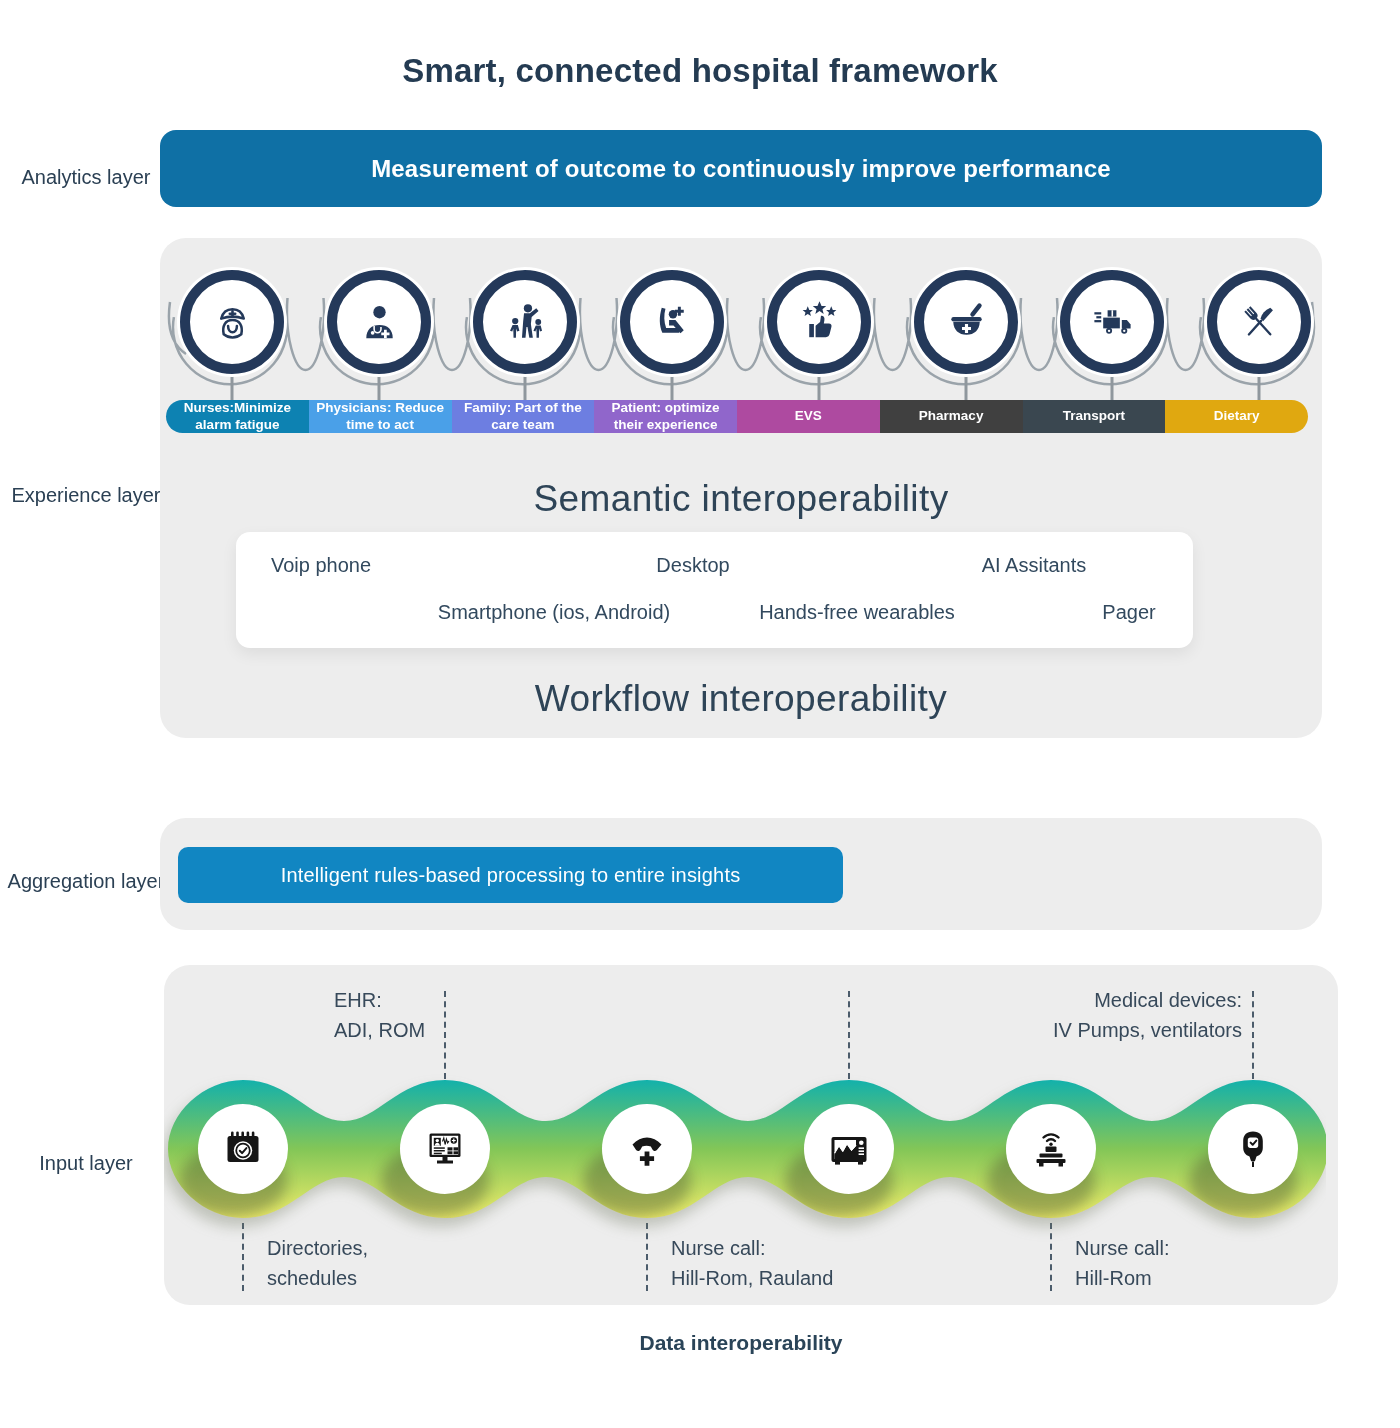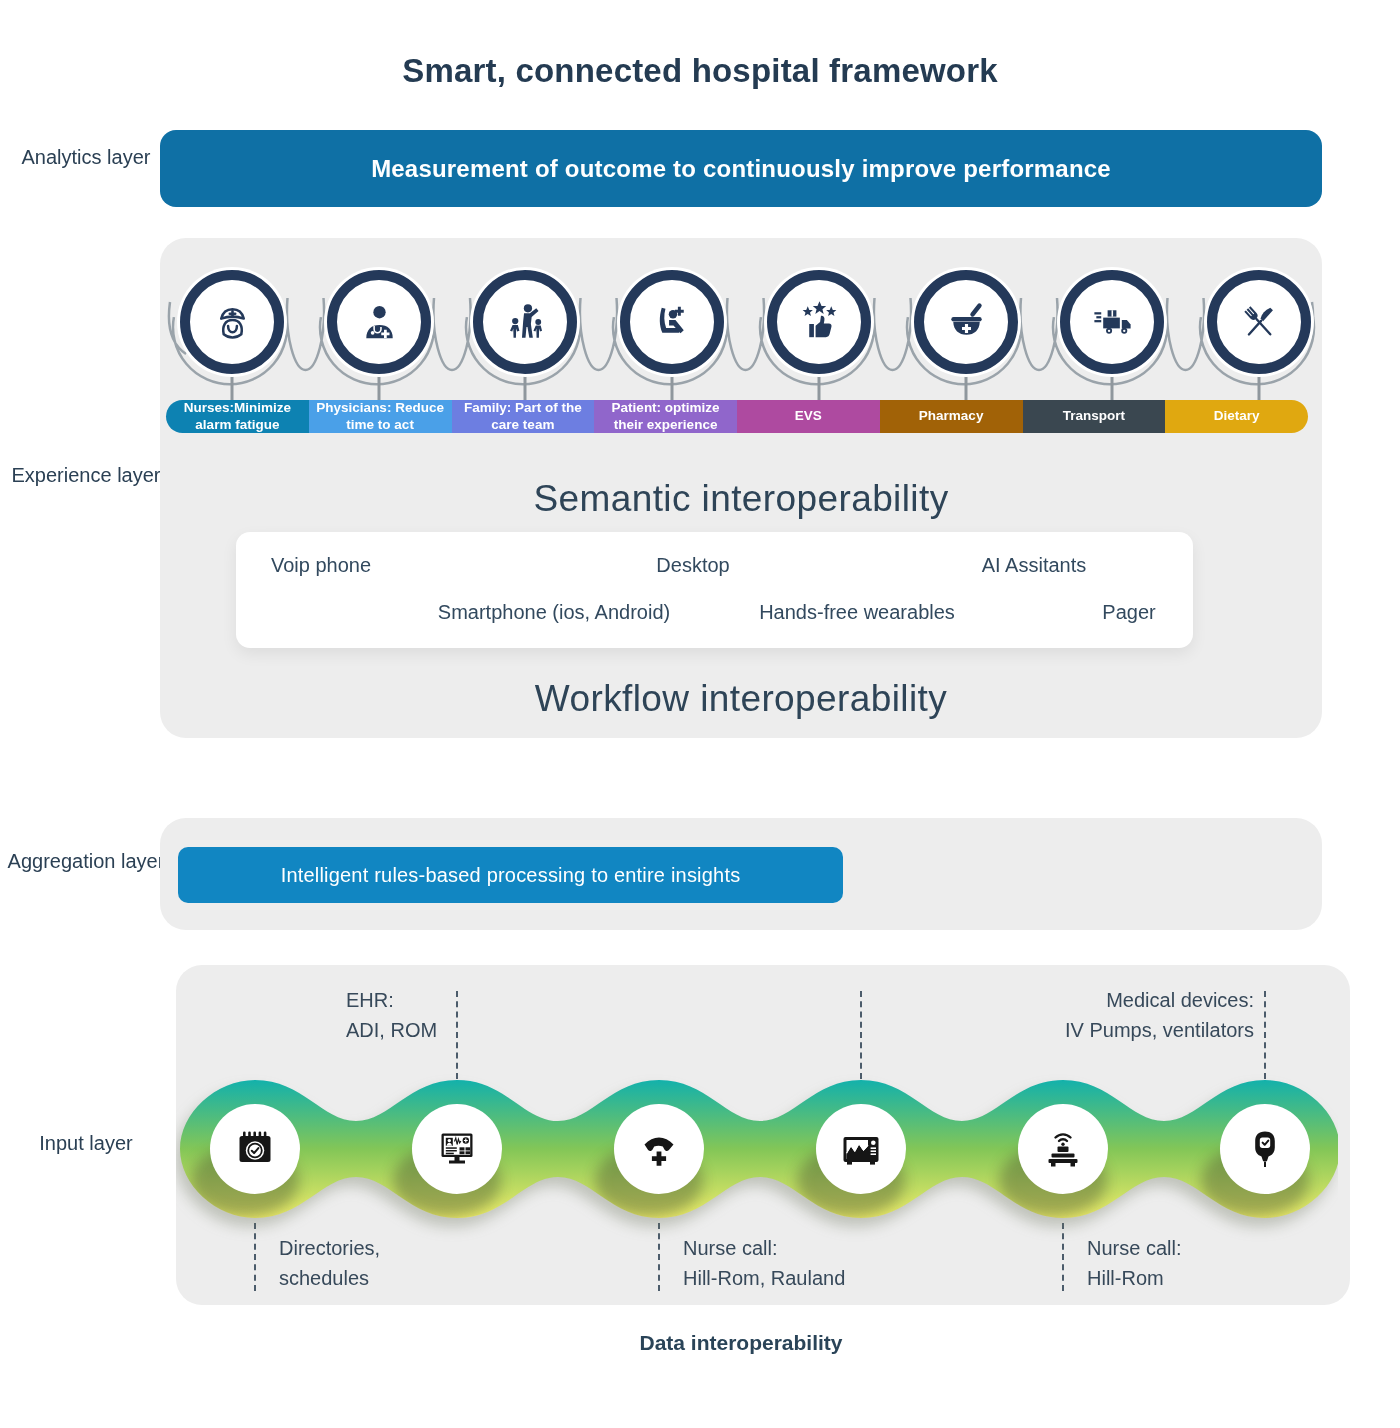--- a/index.html
+++ b/index.html
@@ -3,28 +3,28 @@
 <meta charset="utf-8">
 <style>
   html,body{margin:0;padding:0;background:#fff;}
   *{box-sizing:border-box;}
   .page{position:relative;width:1400px;height:1428px;background:#fff;
         font-family:"Liberation Sans","DejaVu Sans",sans-serif;color:#2B4054;overflow:hidden;}
   .abs{position:absolute;}
   .title{top:52px;left:0;width:1400px;text-align:center;font-size:33px;font-weight:bold;
          color:#243B52;letter-spacing:.2px;}
   .layer-label{left:0;width:172px;text-align:center;font-size:20px;line-height:30px;
-               font-weight:500;color:#2B4054;}
+               font-weight:500;color:#2B4054;margin-top:20px;}
   .banner{left:160px;top:130px;width:1162px;height:77px;border-radius:16px;
           display:flex;align-items:center;justify-content:center;}
   .banner span{color:#fff;font-size:24px;font-weight:bold;letter-spacing:.2px;}
   .graybox{background:#EDEDED;border-radius:26px;}
   .exp-box{left:160px;top:238px;width:1162px;height:500px;}
   .agg-box{left:160px;top:818px;width:1162px;height:112px;}
-  .input-box{left:176px;top:965px;width:1174px;height:340px;}
+  .input-box{left:164px;top:965px;width:1174px;height:340px;}
   .conn-svg{left:0;top:0;width:1162px;height:500px;}
   .role-circle{width:104px;height:104px;border-radius:50%;border:10px solid #24395A;
                background:#fff;box-shadow:0 0 0 3px #fff;display:flex;align-items:center;
                justify-content:center;top:32px;}
   .role-circle svg{width:47px;height:47px;}
   .role-bar{left:6px;top:162px;width:1142px;height:33px;display:flex;}
   .role-seg{flex:1 1 0;display:flex;align-items:center;justify-content:center;text-align:center;
             color:#fff;font-size:13.5px;font-weight:bold;line-height:16.5px;padding:0 7px;}
   .role-seg:first-child{border-radius:20px 0 0 20px;}
   .role-seg:last-child{border-radius:0 20px 20px 0;}
@@ -196,21 +196,21 @@
         </div>
       <div class="role-seg" style="background-color: rgb(109, 126, 225);">
         <span>Family: Part of the care team</span>
         </div>
       <div class="role-seg" style="background-color: rgb(144, 102, 203);">
         <span>Patient: optimize their experience</span>
         </div>
       <div class="role-seg" style="background-color: rgb(174, 74, 160);">
         <span>EVS</span>
         </div>
-      <div class="role-seg" style="background-color: #a16207;">
+      <div class="role-seg" style="background-color: #404040;">
         <span>Pharmacy</span>
         </div>
       <div class="role-seg" style="background-color: rgb(58, 71, 80);">
         <span>Transport</span>
         </div>
       <div class="role-seg" style="background-color: rgb(224, 168, 16);">
         <span>Dietary</span>
         </div>
     </div>
 

